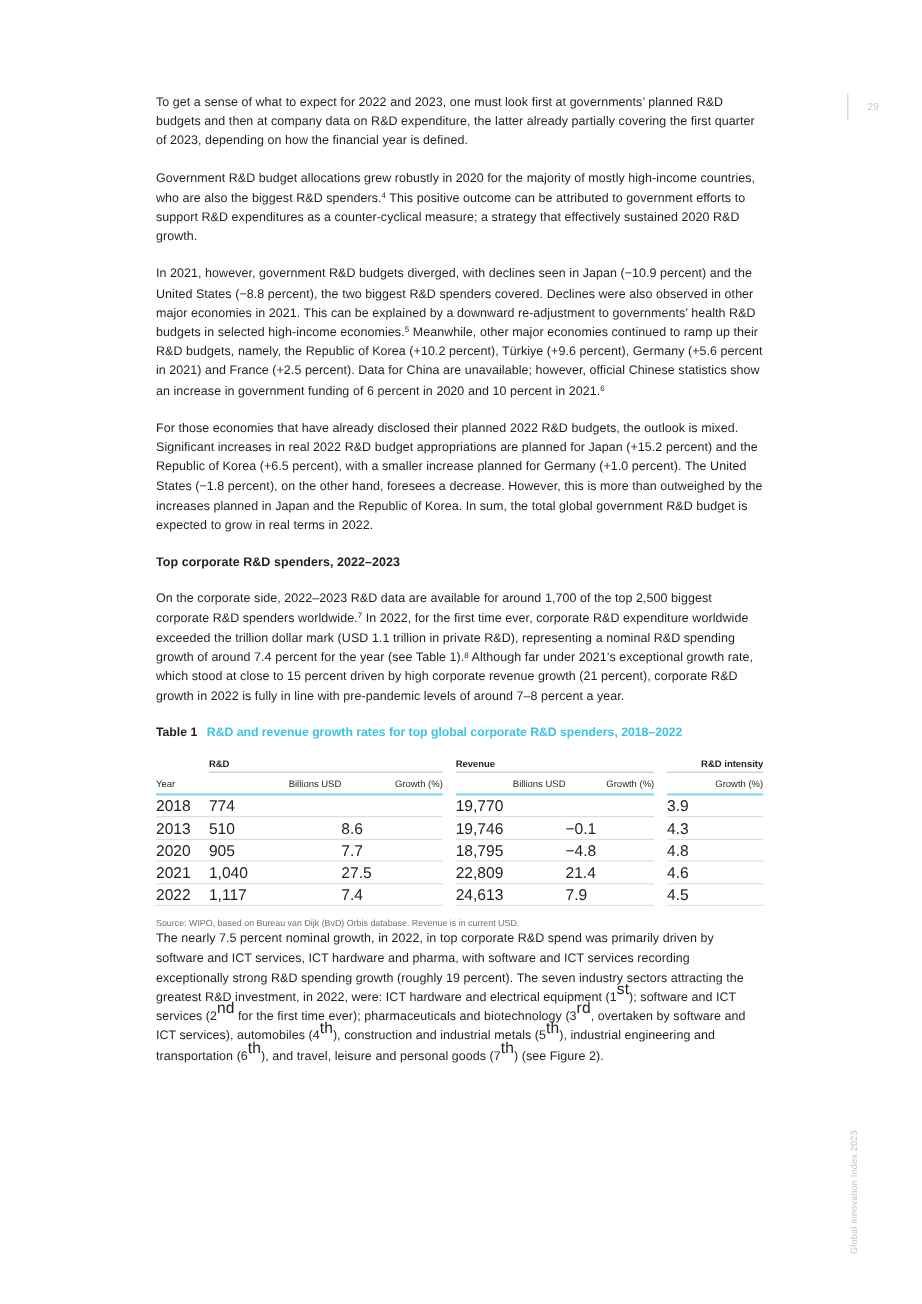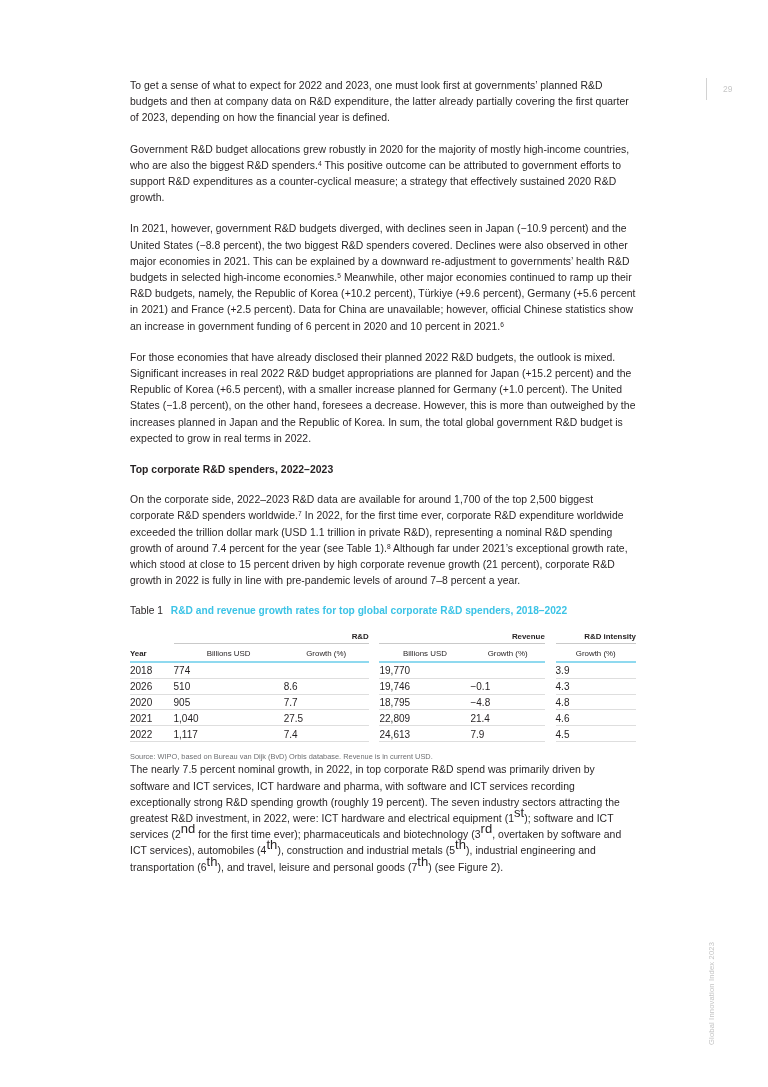--- a/index.html
+++ b/index.html
@@ -64,21 +64,21 @@
     margin: 11px 0 0 0;
   }
 
   .table-caption {
     font-size: 10.2px;
     line-height: 14px;
     margin-bottom: 11px;
     white-space: nowrap;
   }
   .table-caption .tbl-label {
-    font-weight: normal;
+    font-weight: bold;
     color: #231f20;
     margin-right: 8px;
   }
   .table-caption .tbl-title {
     font-weight: bold;
     color: #3cc3e6;
   }
 
   table.data-table {
     border-collapse: collapse;
@@ -95,63 +95,64 @@
   }
 
   
   tr.group-row th {
     font-weight: bold;
     font-size: 7.9px;
     padding-bottom: 2px;
     height: 12px;
   }
   tr.group-row th.grp {
-    text-align: right;
+    text-align: left;
   }
   tr.group-row th.grp-right {
     text-align: right;
   }
   tr.group-row th.spacer {
     width: 12px;
   }
 
   
   tr.sub-row th {
     font-size: 7.9px;
     padding: 2px 0 2.5px 0;
     border-top: 0.8px solid #c9c9c9;
     height: 12px;
   }
   tr.sub-row th.year-head {
-    font-weight: bold;
+    font-weight: normal;
     text-align: left;
     border-top: none;
   }
   tr.sub-row th.num {
+    text-align: right;
     margin-top: 20px;
   }
   tr.sub-row th.spacer {
     border-top: none;
   }
 
   
   tr.rule-row td {
     height: 1.6px;
     padding: 0;
   }
   tr.rule-row td.cyan {
     background: #8fd9ef;
   }
   tr.rule-row td.none {
     background: transparent;
   }
 
   
   tr.data-row td {
-    font-size: 10px;
+    font-size: 13px;
     height: 12.4px;
     padding: 1.4px 0 1.2px 0;
     border-bottom: 0.7px solid #dedede;
   }
   tr.data-row td.year {
     text-align: left;
   }
   tr.data-row td.num {
     text-align: left;
   }
@@ -282,21 +283,21 @@
               <td class="year">2018</td>
               <td class="num">774</td>
               <td class="num"></td>
               <td class="spacer"></td>
               <td class="num">19,770</td>
               <td class="num"></td>
               <td class="spacer"></td>
               <td class="num">3.9</td>
             </tr>
             <tr class="data-row">
-              <td class="year">2026</td>
+              <td class="year">2013</td>
               <td class="num">510</td>
               <td class="num">8.6</td>
               <td class="spacer"></td>
               <td class="num">19,746</td>
               <td class="num">−0.1</td>
               <td class="spacer"></td>
               <td class="num">4.3</td>
             </tr>
             <tr class="data-row">
               <td class="year">2020</td>

